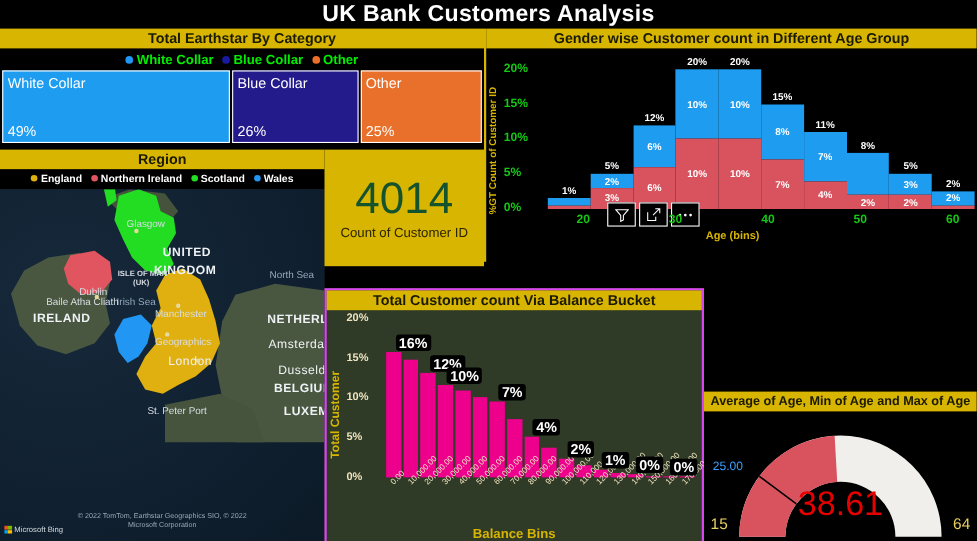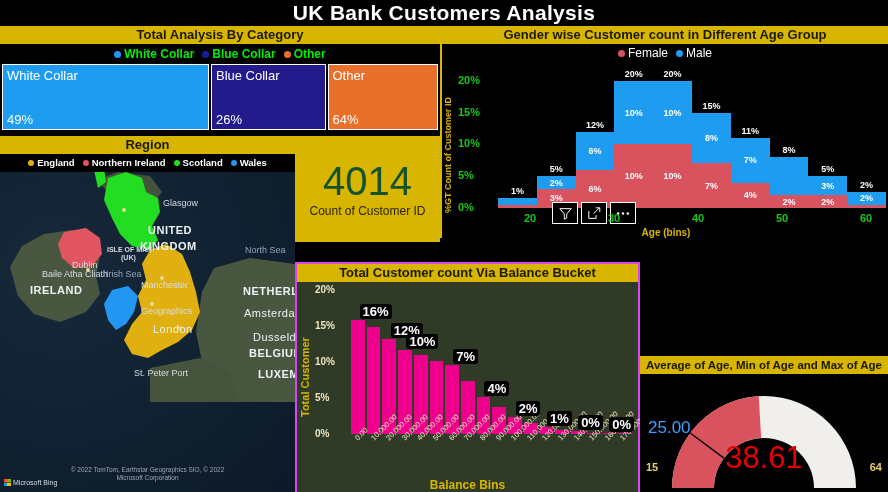--- a/index.html
+++ b/index.html
@@ -127,45 +127,45 @@
   }
   .pie-cal { position:absolute; color:#fff; font-size:13px; line-height:16px; }
   .pie-line { position:absolute; height:1px; background:#f2c9ae; }
 
   
   #gauge-card { position:absolute; left:640px; top:356px; width:248px; height:174px; background:#000; }
   #gauge-plot { position:relative; height:118px; }
   .gauge-arc { position:absolute; left:50%; transform:translateX(-50%); top:8px; }
   #gauge-value { position:absolute; left:0; width:100%; text-align:center; top:66px;
      color:#e60000; font-size:31px; font-weight:400; }
-  .gauge-end { position:absolute; bottom:19px; color:#e8d060; font-size:11px;font-weight:bold; }
-  #gauge-target-lbl { position:absolute; left:8px; top:44px; color:#3aa0ff; font-size:17px;text-align:right; }
+  .gauge-end { position:absolute; bottom:8px; color:#e8d060; font-size:14px; }
+  #gauge-target-lbl { position:absolute; left:8px; top:44px; color:#3aa0ff; font-size:11px;text-align:right; }
 </style>
 </head>
 <body>
 
 <div id="dash">
 
   <div class="main-title">UK Bank Customers Analysis</div>
 
   <div id="treemap-card">
-    <div class="hdr">Total Analysis By Category</div>
+    <div class="hdr">Total Earthstar By Category</div>
     <div id="treemap-legend"><span class="lg-item"><span class="lg-dot" style="background: rgb(33, 150, 243);"></span><span>White Collar</span></span><span class="lg-item"><span class="lg-dot" style="background: rgb(26, 26, 160);"></span><span>Blue Collar</span></span><span class="lg-item"><span class="lg-dot" style="background: rgb(232, 112, 42);"></span><span>Other</span></span></div>
     <div id="treemap">
         <div class="tm-cell" style="flex: 49 0 0px; background: rgb(30, 156, 240);">
           <span class="tm-name">White Collar</span>
           <span class="tm-pct">49%</span>
         </div>
         <div class="tm-cell" style="flex: 26 0 0px; background: rgb(35, 26, 140);">
           <span class="tm-name">Blue Collar</span>
           <span class="tm-pct">26%</span>
         </div>
         <div class="tm-cell" style="flex: 25 0 0px; background: rgb(232, 112, 42);">
           <span class="tm-name">Other</span>
-          <span class="tm-pct">64%</span>
+          <span class="tm-pct">25%</span>
         </div>
       </div>
   </div>
 
   <div id="region-card">
     <div class="hdr">Region</div>
     <div id="region-legend"><span class="lg-item"><span class="lg-dot" style="background: rgb(224, 176, 16);"></span><span>England</span></span><span class="lg-item"><span class="lg-dot" style="background: rgb(224, 85, 95);"></span><span>Northern Ireland</span></span><span class="lg-item"><span class="lg-dot" style="background: rgb(34, 221, 34);"></span><span>Scotland</span></span><span class="lg-item"><span class="lg-dot" style="background: rgb(33, 150, 243);"></span><span>Wales</span></span></div>
     <div id="map">
       <div class="sea"></div>
       <svg id="map-svg" width="295" height="320" style="position:absolute;left:0;top:0;">
@@ -188,21 +188,21 @@
           <div class="m-label big" style="left: 148px; top: 52px;">UNITED</div>
           <div class="m-label big" style="left: 140px; top: 68px;">KINGDOM</div>
           <div class="m-label big" style="left: 30px; top: 112px;">IRELAND</div>
           <div class="m-label big" style="left: 243px; top: 113px;">NETHERLA</div>
           <div class="m-label big" style="left: 249px; top: 175px;">BELGIUM</div>
           <div class="m-label big" style="left: 258px; top: 196px;">LUXEM</div>
           <div class="m-label sea-l" style="left: 245px; top: 73px;">North Sea</div>
           <div class="m-label sea-l" style="left: 106px; top: 97px;">Irish Sea</div>
           <div class="m-label" style="font-size: 7px; font-weight: bold; left: 107px; top: 74px;">ISLE OF MAN</div>
           <div class="m-label" style="font-size: 7px; font-weight: bold; left: 121px; top: 82px;">(UK)</div>
-          <div class="m-label" style="left: 115px; top: 26px; margin-left: 48px;">Glasgow</div>
+          <div class="m-label" style="left: 115px; top: 26px;">Glasgow</div>
           <div class="m-label" style="left: 72px; top: 88px;">Dublin</div>
           <div class="m-label" style="left: 42px; top: 97px;">Baile Atha Cliath</div>
           <div class="m-label" style="left: 141px; top: 108px;">Manchester</div>
           <div class="m-label" style="left: 141px; top: 134px;">Geographics</div>
           <div class="m-label big" style="font-size: 11px; font-weight: normal; left: 153px; top: 151px;">London</div>
           <div class="m-label big" style="font-size: 11px; font-weight: normal; left: 244px; top: 135px;">Amsterda</div>
           <div class="m-label big" style="font-size: 11px; font-weight: normal; left: 253px; top: 159px;">Dusseldo</div>
           <div class="m-label" style="left: 134px; top: 196px;">St. Peter Port</div>
           <div class="m-dot" style="left: 122px; top: 36px;"></div>
           <div class="m-dot" style="left: 160px; top: 104px;"></div>
@@ -220,21 +220,20 @@
     </div>
   </div>
 
   <div id="kpi-card">
     <div id="kpi-value">4014</div>
     <div id="kpi-label">Count of Customer ID</div>
   </div>
 
   <div id="gender-card">
     <div class="hdr">Gender wise Customer count in Different Age Group</div>
-    <div id="gender-legend"><span class="lg-item"><span class="lg-dot" style="background: rgb(217, 83, 95);"></span><span>Female</span></span><span class="lg-item"><span class="lg-dot" style="background: rgb(30, 156, 240);"></span><span>Male</span></span></div>
     <div id="gender-plot">
       <div id="g-ylabel">%GT Count of Customer ID</div>
       <div class="g-bars">
           <div class="g-col">
             <div class="g-total" style="bottom: 11.5455px;">1%</div>
             <div class="g-seg male" style="height: 6.36364px;"></div>
             <div class="g-seg female" style="height: 3.18182px;"></div>
           </div>
           <div class="g-col">
             <div class="g-total" style="bottom: 33.8182px;">5%</div>

